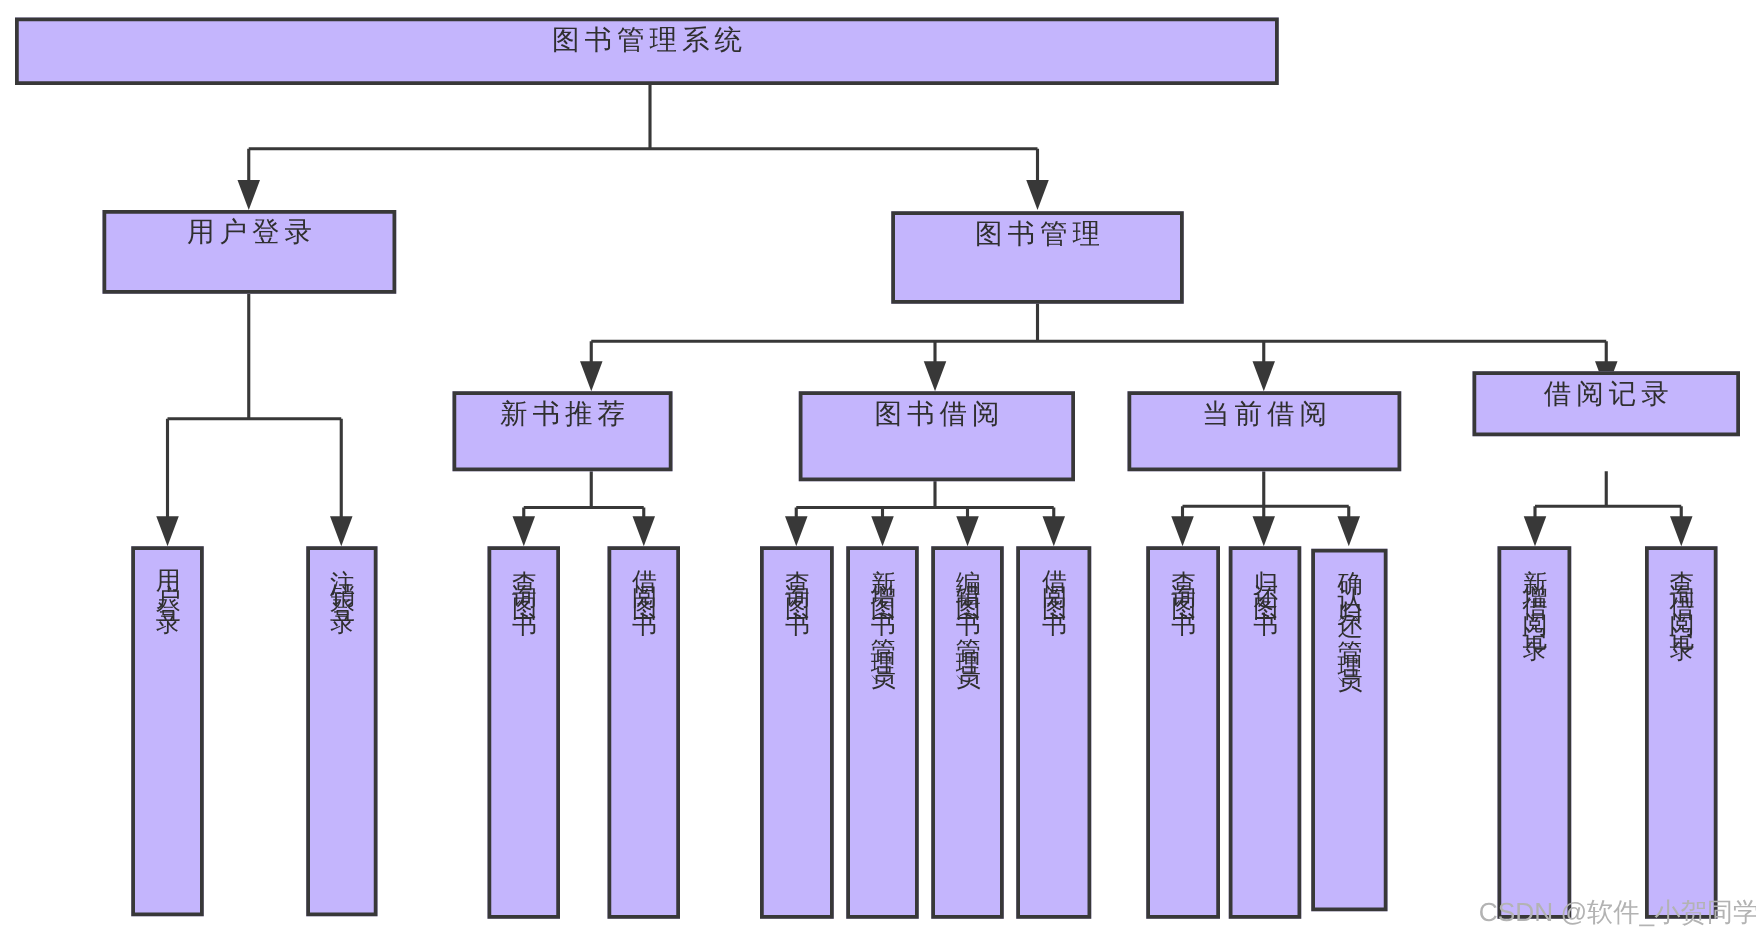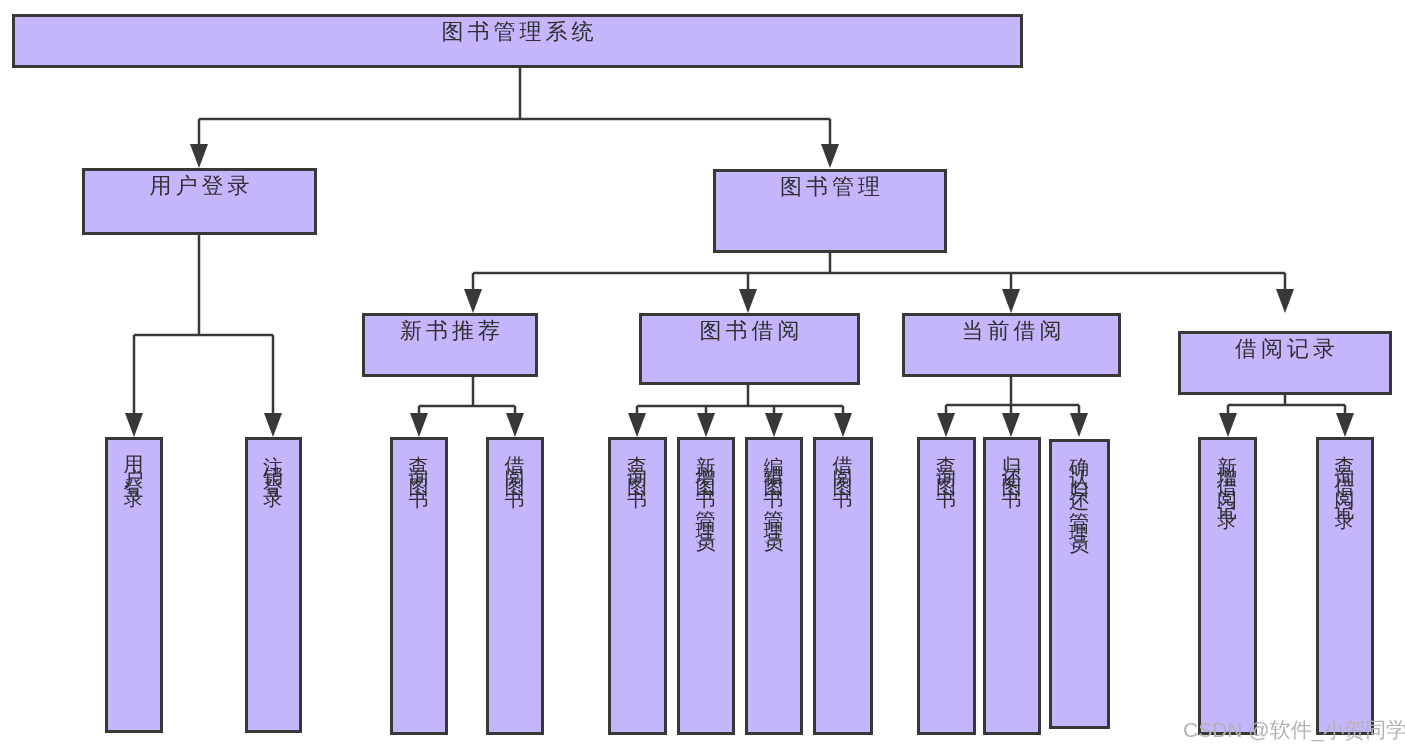--- a/index.html
+++ b/index.html
@@ -112,41 +112,41 @@
     </g>
   </svg>
 
   <div class="node h" style="left:12px;top:14px;width:1011px;height:54px">
     <span>图书管理系统</span>
   </div>
 
   <div class="node h" style="left:82px;top:168px;width:235px;height:67px">
     <span>用户登录</span>
   </div>
-  <div class="node h" style="left:713px;top:169px;width:234px;height:84px">
+  <div class="node h" style="left:713px;top:169px;width:234px;height:74px">
     <span>图书管理</span>
   </div>
 
   <div class="node v" style="left:105px;top:437px;width:58px;height:296px">
     <span>用户登录</span>
   </div>
   <div class="node v" style="left:245px;top:437px;width:57px;height:296px">
     <span>注销登录</span>
   </div>
 
   <div class="node h" style="left:362px;top:313px;width:176px;height:64px">
     <span>新书推荐</span>
   </div>
   <div class="node h" style="left:639px;top:313px;width:221px;height:72px">
     <span>图书借阅</span>
   </div>
   <div class="node h" style="left:902px;top:313px;width:219px;height:64px">
     <span>当前借阅</span>
   </div>
-  <div class="node h" style="left:1178px;top:331px;width:214px;height:64px">
+  <div class="node h" style="left:1178px;top:297px;width:214px;height:52px">
     <span>借阅记录</span>
   </div>
 
   <div class="node v" style="left:390px;top:437px;width:58px;height:298px">
     <span>查询图书</span>
   </div>
   <div class="node v" style="left:486px;top:437px;width:58px;height:298px">
     <span>借阅图书</span>
   </div>
 

